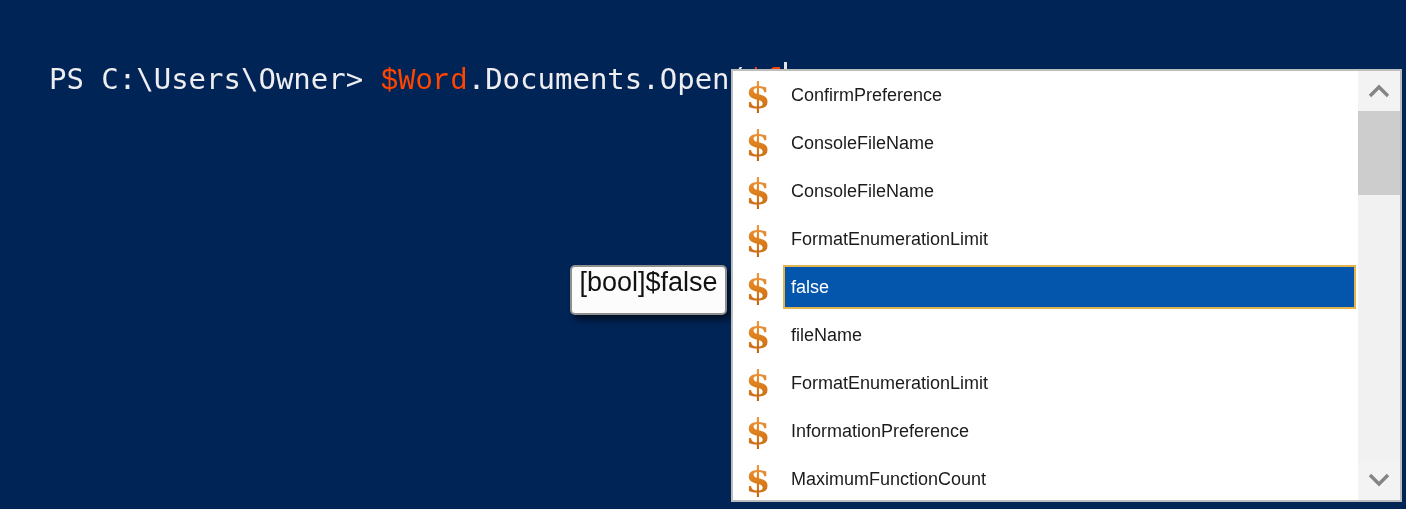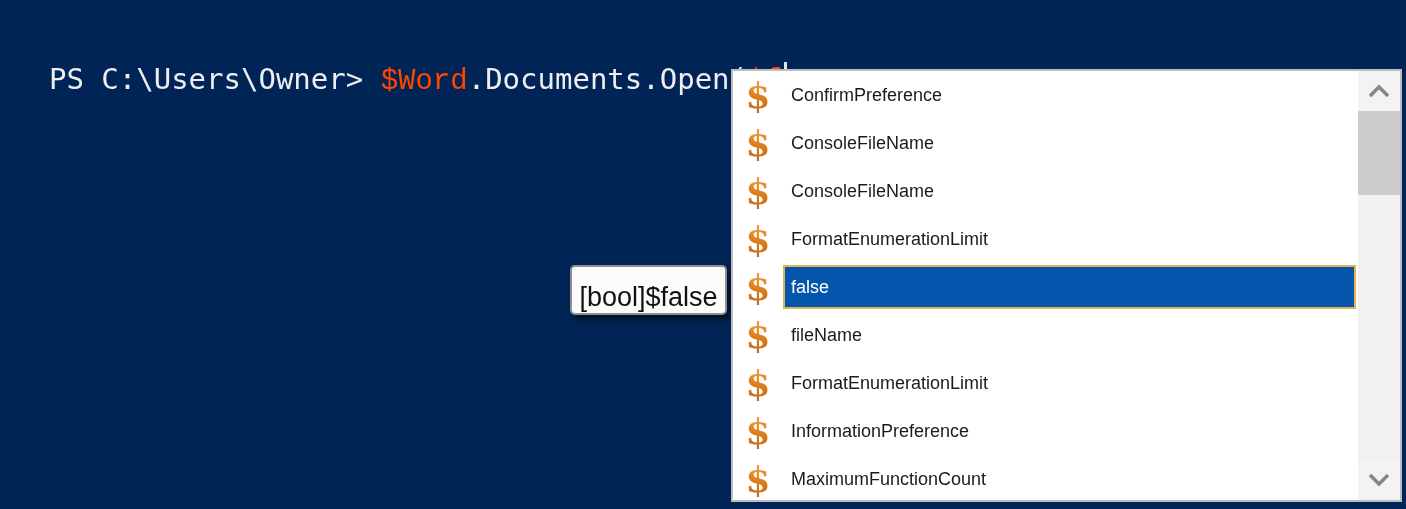--- a/index.html
+++ b/index.html
@@ -114,21 +114,21 @@
   
   .tooltip {
     position: absolute;
     left: 570px; top: 265px;
     width: 157px; height: 50px;
     box-sizing: border-box;
     background: #FCFCFC;
     border: 2px solid #8F8F8F;
     border-radius: 5px;
     box-shadow: 4px 5px 6px rgba(0, 0, 0, 0.55);
-    display: flex; align-items: flex-end; justify-content: center;
+    display: flex; align-items: flex-start; justify-content: center;
     font-size: 27px;
     color: #111111;
     white-space: nowrap;
   }
 </style>
 </head>
 <body>
 
 <div class="console-line">
   <span>PS C:\Users\Owner&gt; </span><span class="tok-var">$Word</span><span>.Documents.Open(</span><span class="tok-var">$</span><span class="tok-var tok-squiggle">f</span><span class="caret"></span>

